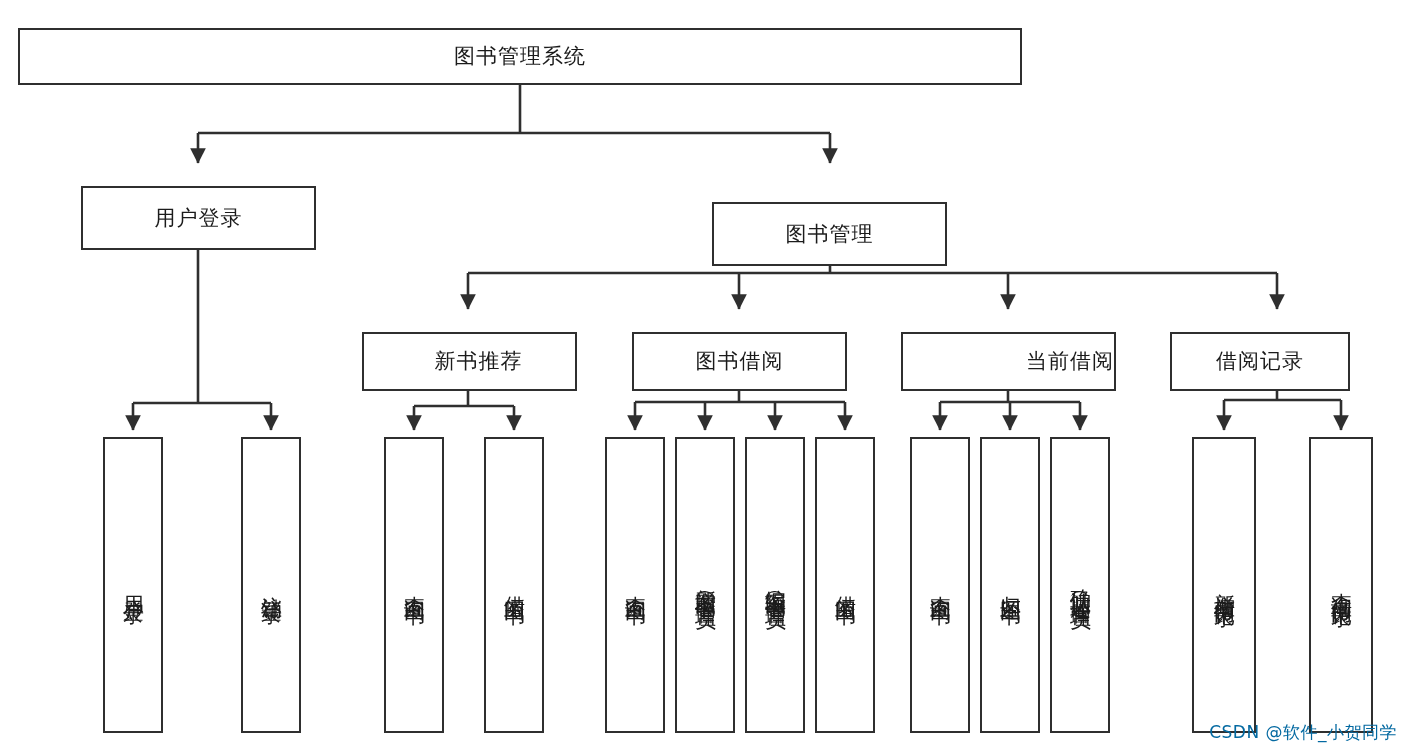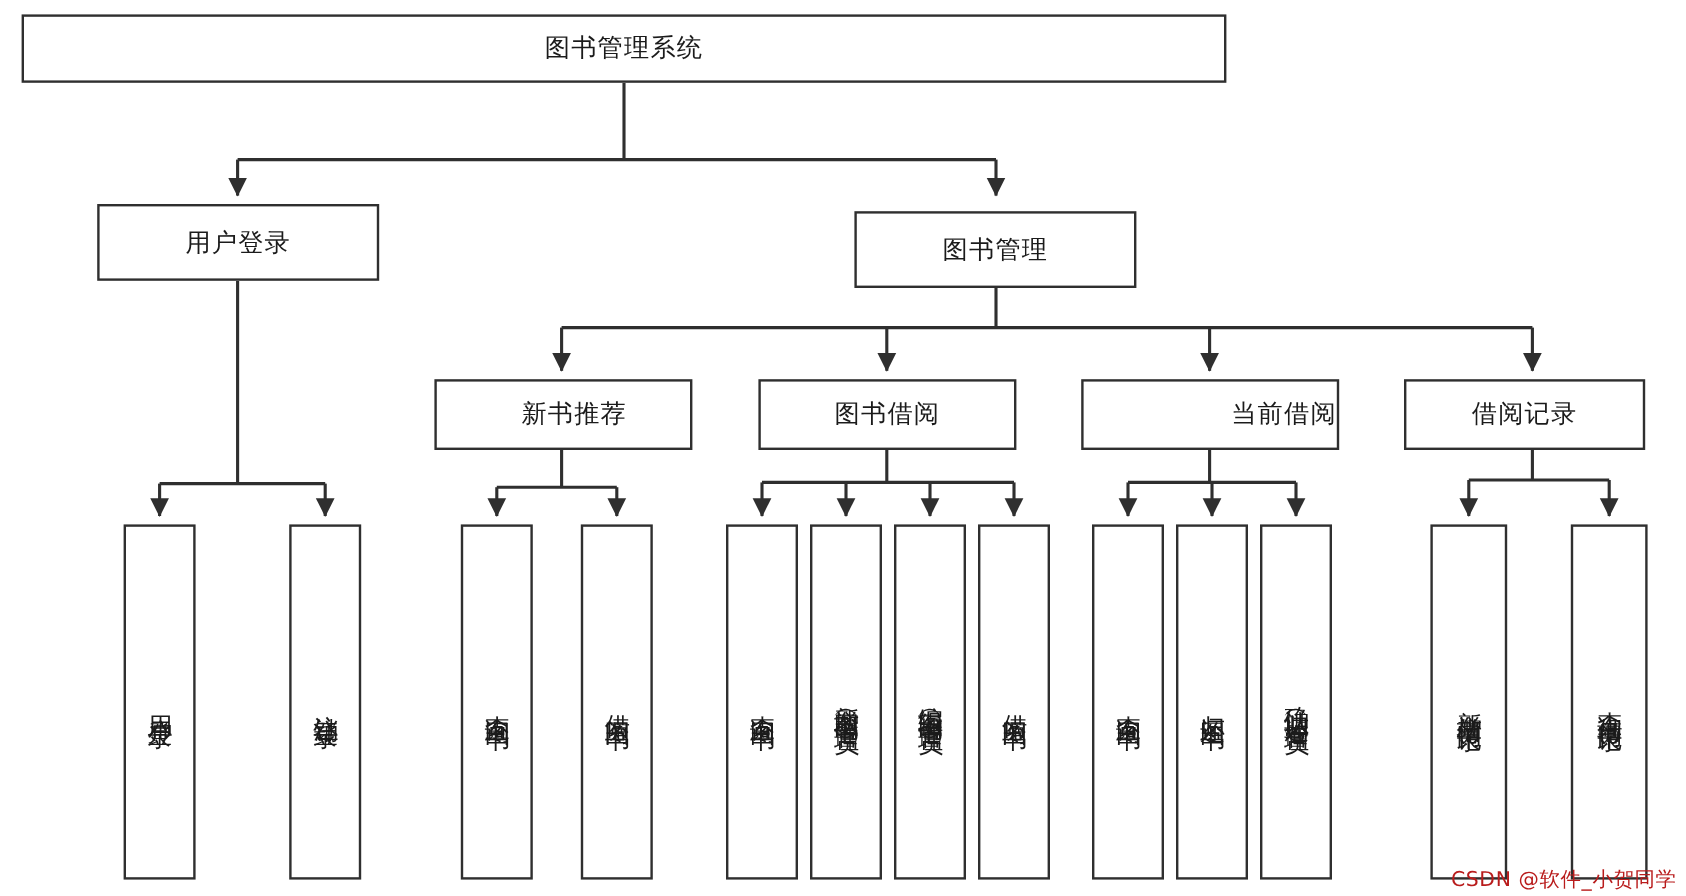--- a/index.html
+++ b/index.html
@@ -28,20 +28,21 @@
   }
   .node-box {
     position: absolute;
     box-sizing: border-box;
     border: 2px solid #2f2f2f;
     background: #ffffff;
     display: flex;
     align-items: center;
     justify-content: center;
     color: #1b1b1b;
+    margin-top: 16px;
   }
   .node-label {
     font-size: 21px;
     line-height: 1.25;
     letter-spacing: 1px;
     white-space: nowrap;
     text-align: center;
   }
   .leaf-box {
     position: absolute;
@@ -62,21 +63,21 @@
     line-height: 1.0;
     white-space: nowrap;
     text-align: center;
     color: #1b1b1b;
   }
   .watermark {
     position: absolute;
     right: 8px;
     bottom: 3px;
     font-size: 17px;
-    color: #b91c1c;
+    color: #0369a1;
     letter-spacing: 0.5px;
     white-space: nowrap;
     pointer-events: none;
   }
 </style>
 </head>
 <body>
 
 <div id="diagram-root">
 
@@ -142,34 +143,34 @@
     </g>
   </svg>
 
   <div class="node-box" style="left:18px; top:12px; width:1004px; height:57px;">
     <span class="node-label">图书管理系统</span>
   </div>
 
   <div class="node-box" style="left:81px; top:170px; width:235px; height:64px;">
     <span class="node-label">用户登录</span>
   </div>
-  <div class="node-box" style="left:712px; top:176px; width:235px; height:64px;">
+  <div class="node-box" style="left:712px; top:186px; width:235px; height:64px;">
     <span class="node-label">图书管理</span>
   </div>
 
   <div class="node-box" style="left:362px; top:316px; width:215px; height:59px;padding-left:18px;">
     <span class="node-label">新书推荐</span>
   </div>
   <div class="node-box" style="left:632px; top:316px; width:215px; height:59px;">
     <span class="node-label">图书借阅</span>
   </div>
   <div class="node-box" style="left:901px; top:316px; width:215px; height:59px;justify-content:flex-end;">
     <span class="node-label">当前借阅</span>
   </div>
-  <div class="node-box" style="left:1170px; top:316px; width:201px; height:59px;">
+  <div class="node-box" style="left:1170px; top:316px; width:180px; height:59px;">
     <span class="node-label">借阅记录</span>
   </div>
 
   <div class="leaf-box" style="left:103px; top:437px; width:60px; height:296px;">
     <span class="leaf-label">用户登录</span>
   </div>
   <div class="leaf-box" style="left:241px; top:437px; width:60px; height:296px;">
     <span class="leaf-label">注销登录</span>
   </div>
 

